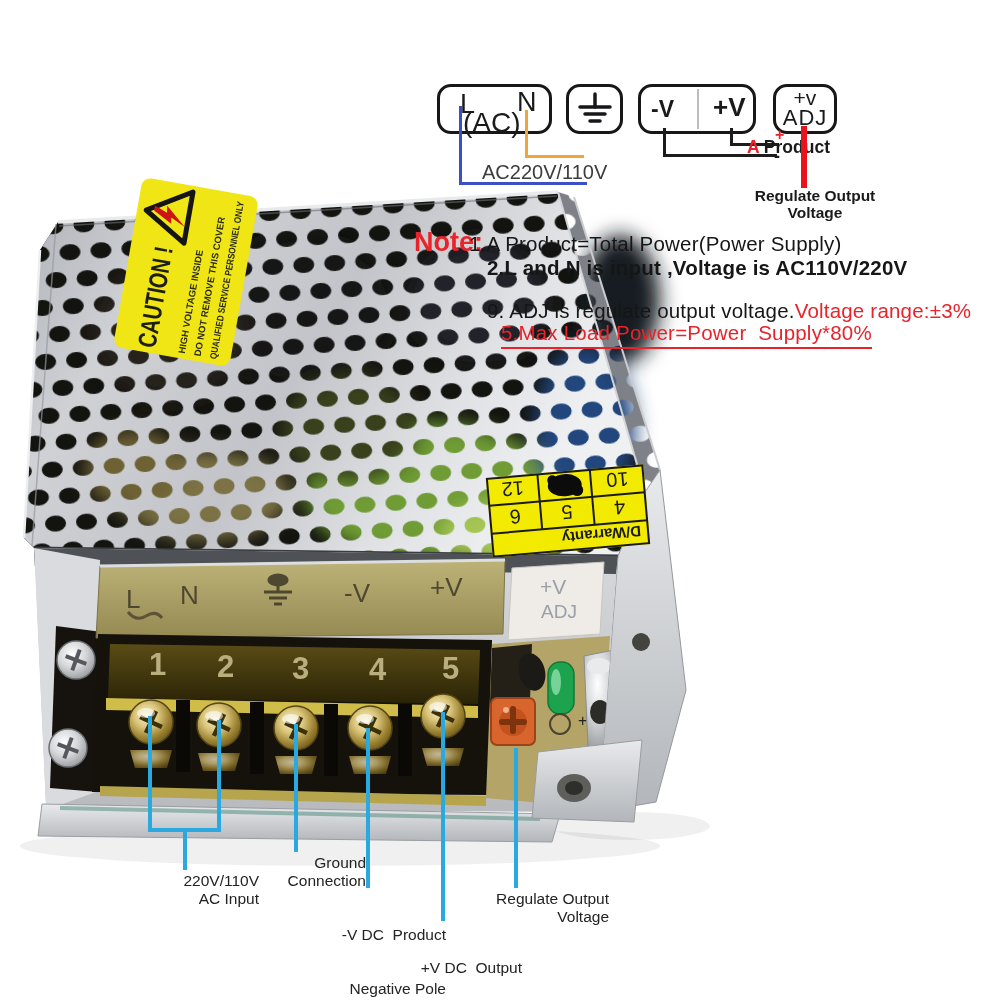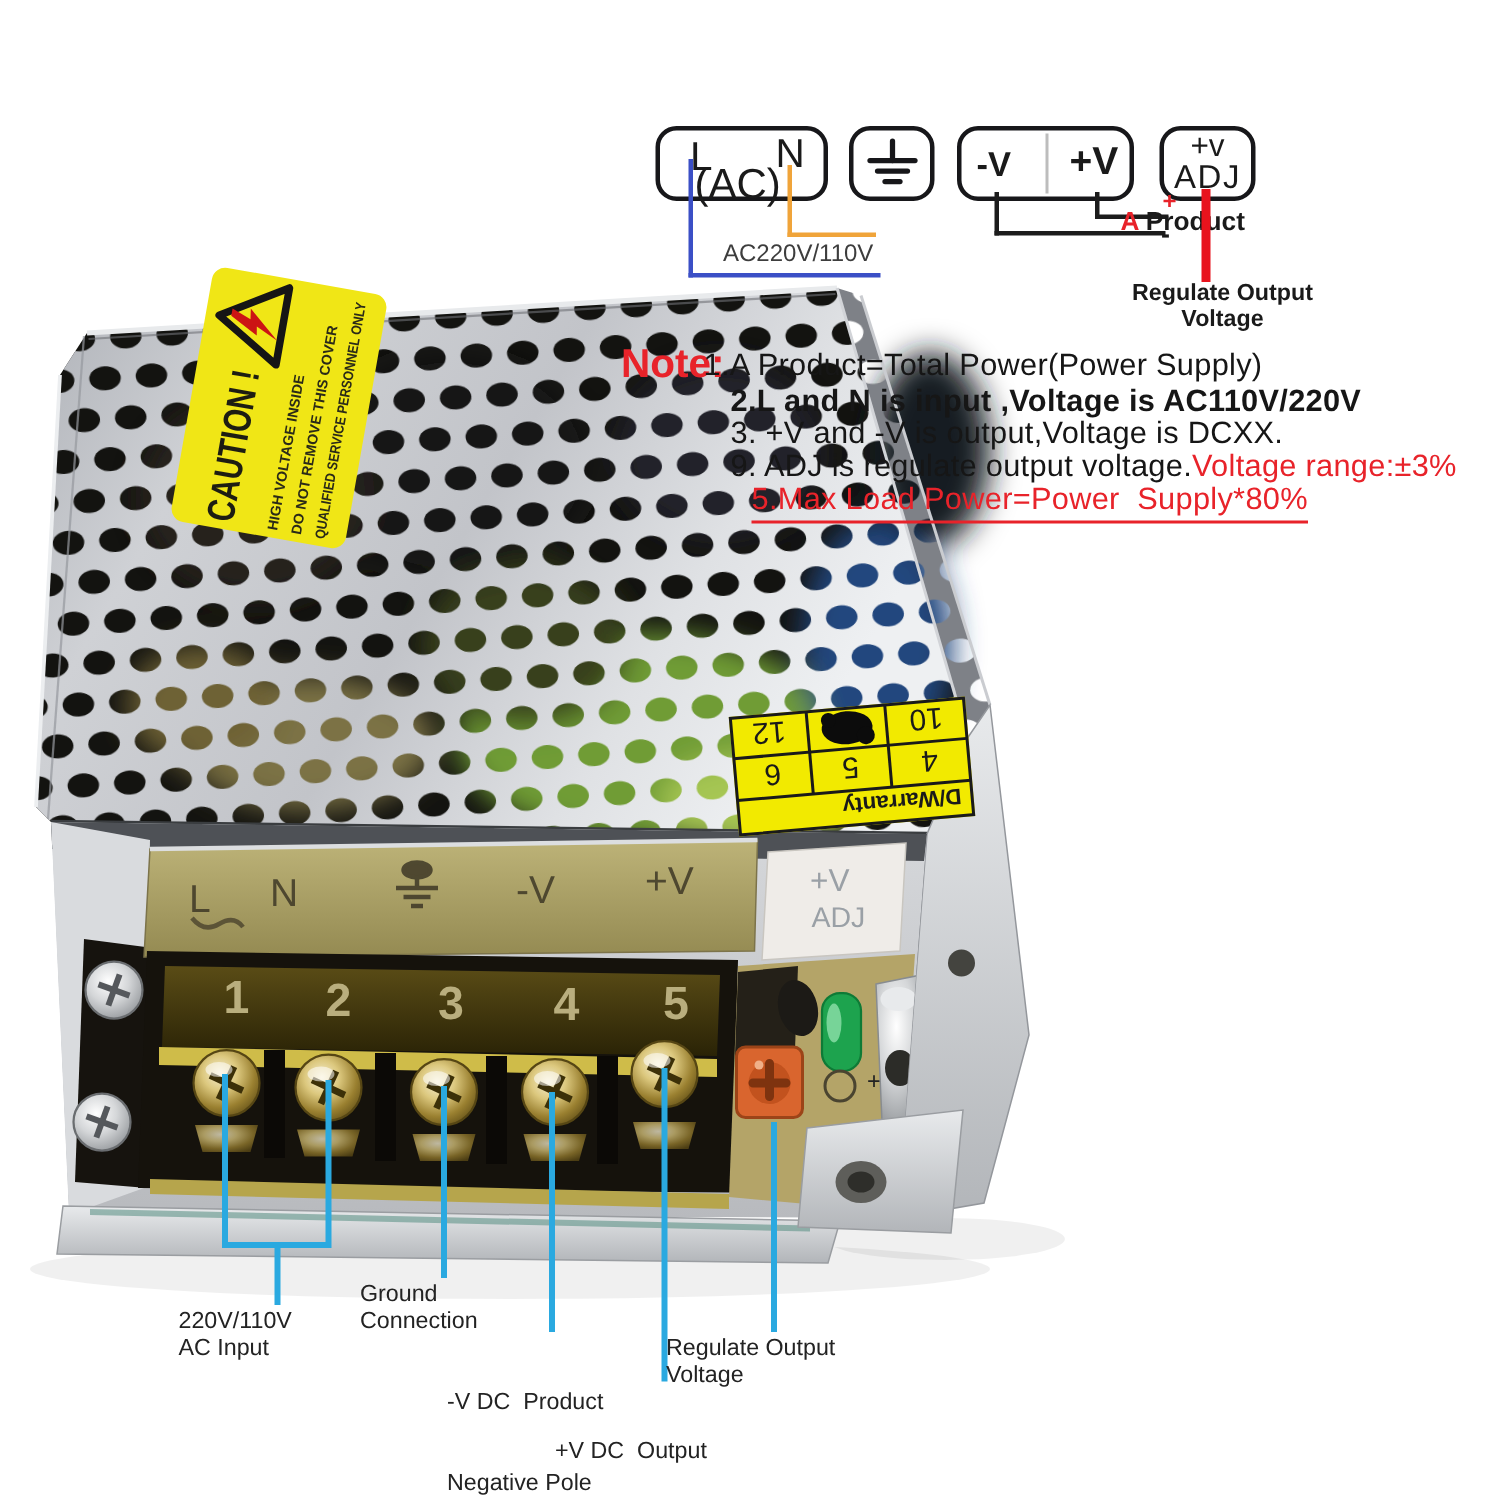--- a/index.html
+++ b/index.html
@@ -4,21 +4,21 @@
 <style>
   html,body{margin:0;padding:0;background:#fff;}
   #stage{position:relative;width:1000px;height:1000px;background:#ffffff;overflow:hidden;
          font-family:"Liberation Sans",sans-serif;color:#1a1a1a;}
   #stage svg{position:absolute;left:0;top:0;font-family:"Liberation Sans",sans-serif;}
   .ann{position:absolute;}
   .pre{white-space:pre;}
   .tbox{position:absolute;border:3.5px solid #17171a;border-radius:14px;background:transparent;}
   .vl,.hl{position:absolute;}
   .notes-line{position:absolute;font-size:20.5px;letter-spacing:.2px;color:#161616;white-space:pre;}
-  .blabel{position:absolute;text-align:left;font-size:15.5px;line-height:18px;color:#232323;}
+  .blabel{position:absolute;text-align:right;font-size:15.5px;line-height:18px;color:#232323;}
   .red{color:#e8232a;}
   .u-red{border-bottom:2.5px solid #e8232a;padding-bottom:3px;margin-left:20px;}
   .bold{font-weight:bold;}
 </style>
 </head>
 <body>
 
 <div id="stage">
 
   <svg width="1000" height="1000" viewBox="0 0 1000 1000">
@@ -322,40 +322,39 @@
 
   <div class="tbox" style="left:773px;top:84px;width:58px;height:44px;text-align:center;">
     <span class="ann" style="left:0;right:0;top:-1px;font-size:21px;">+v</span>
     <span class="ann" style="left:0;right:0;top:18px;font-size:22px;letter-spacing:1px;">ADJ</span>
   </div>
 
   <div class="vl" style="left:459px;top:106px;width:3px;height:79px;background:#3b4fc6;"></div>
   <div class="hl" style="left:459px;top:182px;width:128px;height:3px;background:#3b4fc6;"></div>
   <div class="vl" style="left:525px;top:110px;width:3px;height:48px;background:#f0a43a;"></div>
   <div class="hl" style="left:525px;top:155px;width:59px;height:3px;background:#f0a43a;"></div>
-  <div class="ann" style="left:482px;top:161px;font-size:16px;color:#3d3d3d;">AC220V/110V</div>
+  <div class="ann" style="left:482px;top:161px;font-size:20px;color:#3d3d3d;">AC220V/110V</div>
 
   <div class="vl" style="left:663px;top:128px;width:3px;height:29px;background:#1c1c1c;"></div>
   <div class="hl" style="left:663px;top:154px;width:114px;height:3px;background:#1c1c1c;"></div>
   <div class="vl" style="left:730px;top:128px;width:3px;height:18px;background:#1c1c1c;"></div>
   <div class="hl" style="left:730px;top:143px;width:49px;height:3px;background:#1c1c1c;"></div>
   <span class="ann bold red" style="left:775px;top:126px;font-size:16px;">+</span>
   <span class="ann bold" style="left:774px;top:146px;font-size:18px;">-</span>
   <div class="ann bold pre" style="left:699px;top:137px;font-size:17.5px;margin-left:48px;"><span class="red">A</span><span> Product</span></div>
 
   <div class="vl" style="left:801px;top:126px;width:6px;height:62px;background:#e8131d;"></div>
   <div class="ann bold" style="left:745px;top:188px;width:140px;text-align:center;font-size:15.5px;line-height:16.5px;">
     <div>Regulate Output</div>
     <div>Voltage</div>
   </div>
 
   <div class="ann red" style="left:414px;top:227px;font-size:27px;font-weight:600;">Note:</div>
   <div class="notes-line" style="left:469px;top:232px;text-align:right;">1.A Product=Total Power(Power Supply)</div>
   <div class="notes-line" style="left:487px;top:256px;font-weight:bold;">2.L and N is input ,Voltage is AC110V/220V</div>
-  <div class="notes-line" style="left:487px;top:277px;">3. +V and -V is output,Voltage is DCXX.</div>
   <div class="notes-line" style="left:487px;top:299px;"><span>9. ADJ is regulate output voltage.</span><span class="red">Voltage range:±3%</span></div>
   <div class="notes-line" style="left:481px;top:321px;"><span class="red u-red">5.Max Load Power=Power  Supply*80%</span></div>
 
   <div class="vl" style="left:148px;top:716px;width:4px;height:112px;background:#2aa9e0;"></div>
   <div class="vl" style="left:217px;top:720px;width:4px;height:108px;background:#2aa9e0;"></div>
   <div class="hl" style="left:148px;top:828px;width:73px;height:4px;background:#2aa9e0;"></div>
   <div class="vl" style="left:183px;top:832px;width:4px;height:38px;background:#2aa9e0;"></div>
   <div class="vl" style="left:294px;top:724px;width:4px;height:128px;background:#2aa9e0;"></div>
   <div class="vl" style="left:366px;top:728px;width:4px;height:160px;background:#2aa9e0;"></div>
   <div class="vl" style="left:441px;top:712px;width:4px;height:209px;background:#2aa9e0;"></div>

